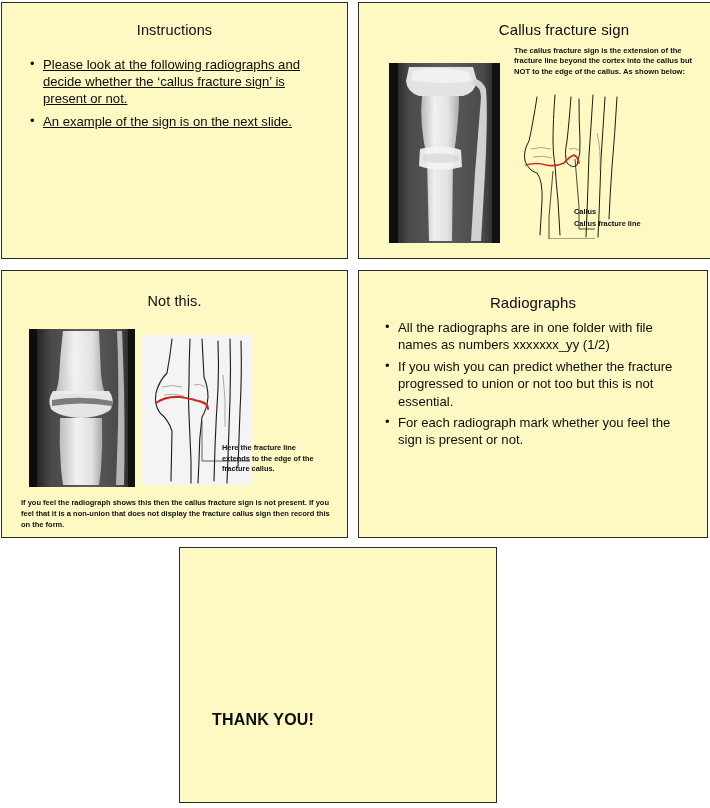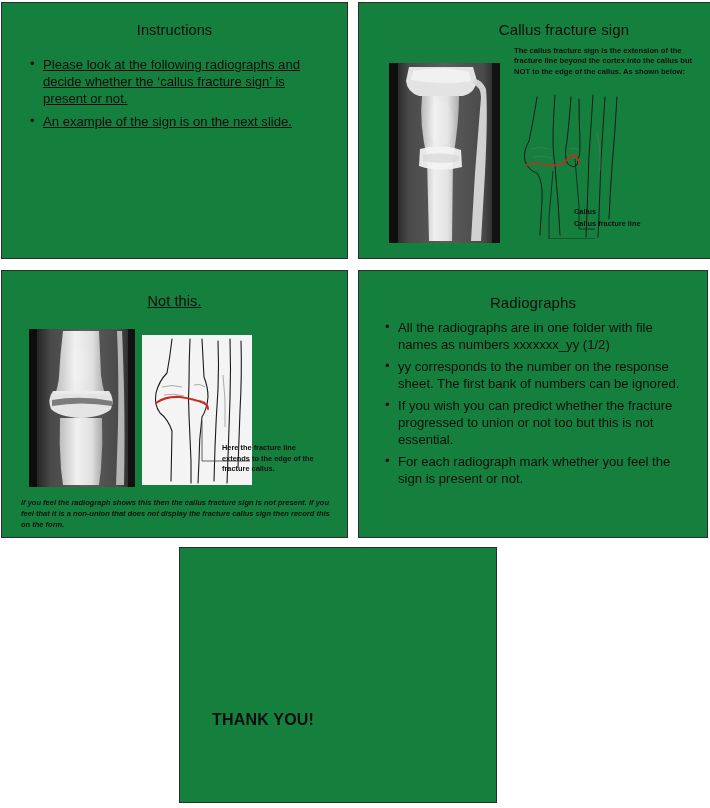--- a/index.html
+++ b/index.html
@@ -1,34 +1,34 @@
 <!DOCTYPE html>
 <html><head>
 <meta charset="utf-8">
 <style>
   html,body{margin:0;padding:0;background:#ffffff;}
   body{width:710px;height:808px;position:relative;
        font-family:"Liberation Sans","DejaVu Sans",sans-serif;color:#0d0d0d;
        -webkit-font-smoothing:antialiased;}
 
-  .slide{position:absolute;background:#15803d;border:1.5px solid #2b2b2b;
+  .slide{position:absolute;background:#fef9c3;border:1.5px solid #2b2b2b;
          box-sizing:border-box;overflow:hidden;}
 
   
   #slide1{left:1px;  top:2px;   width:347px; height:257px;}
   #slide2{left:358px;top:2px;   width:412px; height:257px;}
   #slide3{left:1px;  top:270px; width:347px; height:268px;}
   #slide4{left:358px;top:270px; width:350px; height:268px;}
   #slide5{left:179px;top:547px; width:318px; height:256px;}
 
   .slide-title{text-align:center;font-size:14.5px;font-weight:400;
                letter-spacing:.1px;margin:0;padding:0;}
   #slide1 .slide-title{padding-top:19px;}
   #slide2 .slide-title{padding-top:18px;font-size:15px;}
-  #slide3 .slide-title{padding-top:22px;text-decoration:underline;}
+  #slide3 .slide-title{padding-top:22px;}
   #slide4 .slide-title{padding-top:23px;font-size:15px;}
 
   
   ul.bullets{list-style:none;margin:0;padding:0;}
   ul.bullets li{position:relative;padding-left:15px;margin-bottom:5px;}
   ul.bullets li:before{content:"\2022";position:absolute;left:2px;top:-1px;
                        font-size:13px;line-height:inherit;}
   #slide1 ul.bullets{margin:18px 22px 0 26px;font-size:13.1px;line-height:17.2px;text-decoration:underline;}
   #slide4 ul.bullets{margin:8px 16px 0 24px;font-size:13.1px;line-height:17.4px;}
   #slide4 ul.bullets li{margin-bottom:4px;}
@@ -44,21 +44,21 @@
              line-height:12px;font-weight:700;color:#111;}
   .s2-labels div{white-space:nowrap;}
 
   
   .s3-body{position:absolute;left:0;top:44px;right:0;bottom:0;}
   .s3-xray{left:27px;top:14px;width:106px;height:158px;}
   .s3-diagram{position:absolute;left:140px;top:20px;width:110px;height:150px;}
   .s3-caption{position:absolute;left:220px;top:128px;width:100px;
               font-size:7.4px;line-height:10.6px;font-weight:600;color:#111;}
   .s3-foot{position:absolute;left:19px;right:14px;top:183px;
-           font-size:7.5px;line-height:10.8px;font-weight:600;color:#111;font-style:italic;}
+           font-size:7.5px;line-height:10.8px;font-weight:600;color:#111;}
 
   
   .thanks{position:absolute;left:32px;top:163px;font-size:16px;
           font-weight:700;letter-spacing:.2px;}
 
   svg{display:block;}
   .xr-svg{width:100%;height:100%;}
 </style>
 </head>
 <body>
@@ -210,21 +210,20 @@
 
     <div class="s3-caption">Here the fracture line extends to the edge of the fracture callus.</div>
     <div class="s3-foot">If you feel the radiograph shows this then the callus fracture sign is not present. If you feel that it is a non-union that does not display the fracture callus sign then record this on the form.</div>
   </div>
 </div>
 
 <div class="slide" id="slide4">
   <div class="slide-title">Radiographs</div>
   <ul class="bullets">
     <li>All the radiographs are in one folder with file names as numbers xxxxxxx_yy (1/2)</li>
-    <li>yy corresponds to the number on the response sheet. The first bank of numbers can be ignored.</li>
     <li>If you wish you can predict whether the fracture progressed to union or not too but this is not essential.</li>
     <li>For each radiograph mark whether you feel the sign is present or not.</li>
   </ul>
 </div>
 
 <div class="slide" id="slide5">
   <div class="thanks">THANK YOU!</div>
 </div>
 
 </body></html>

